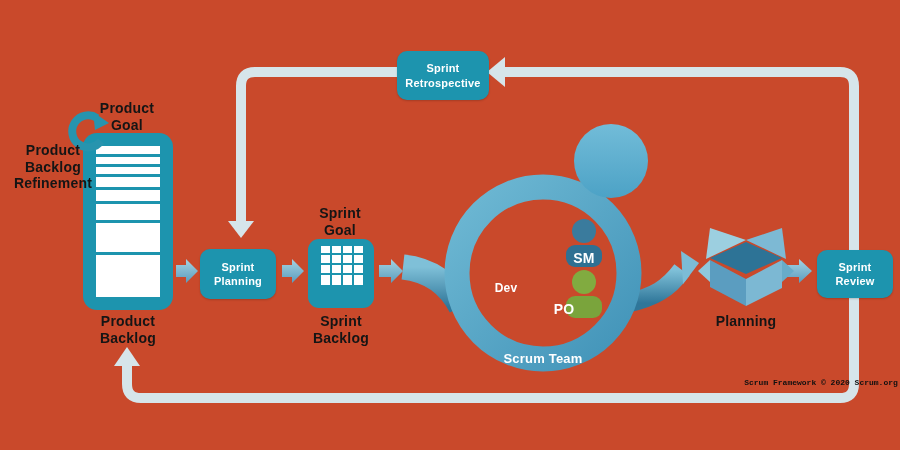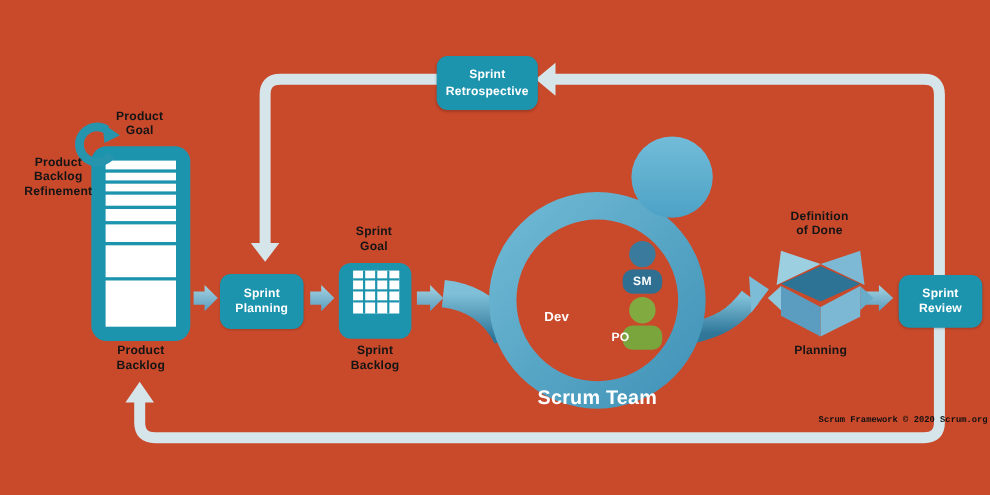--- a/index.html
+++ b/index.html
@@ -5,21 +5,21 @@
 <style>
   html,body{margin:0;padding:0;background:#fff;}
   #stage{
     position:relative; width:900px; height:450px; overflow:hidden;
     background:#c9492b;
     font-family:"Liberation Sans", sans-serif;
   }
   #arrows{position:absolute;left:0;top:0;}
   .lbl{
     position:absolute; color:#151515;
-    font-weight:bold; font-size:11px; line-height:1.18;
+    font-weight:bold; font-size:14px; line-height:1.18;
     text-align:center; white-space:pre-line; letter-spacing:.2px;
   }
   .wlbl{color:#ffffff;}
   .box{
     position:absolute; background:#1d94ae; border-radius:10px;
     color:#fff; display:flex; align-items:center; justify-content:center;
     font-weight:bold; font-size:11px; line-height:1.3; text-align:center;
     white-space:pre-line; letter-spacing:.2px;
     box-shadow:0 1px 2px rgba(0,0,0,.18);
   }
@@ -137,24 +137,22 @@
 Goal</div>
   <div class="lbl" style="left:-2px;top:142px;width:110px;">Product
 Backlog
 Refinement</div>
   <div class="lbl" style="left:73px;top:313px;width:110px;">Product
 Backlog</div>
   <div class="lbl" style="left:285px;top:205px;width:110px;">Sprint
 Goal</div>
   <div class="lbl" style="left:286px;top:313px;width:110px;">Sprint
 Backlog</div>
-  <div class="lbl" style="left:690px;top:191px;width:110px;">Definition
-of Done</div>
   <div class="lbl" style="left:691px;top:313px;width:110px;">Planning</div>
 
   <div class="lbl wlbl" style="left:476px;top:249px;width:60px;font-size:12px;margin-top:32px;">Dev</div>
   <div class="lbl wlbl" style="left:564px;top:250px;width:40px;">SM</div>
   <div class="lbl wlbl" style="left:544px;top:301px;width:40px;">PO</div>
-  <div class="lbl wlbl" style="left:478px;top:351px;width:130px;font-size:18px;text-align:center;">Scrum Team</div>
+  <div class="lbl wlbl" style="left:478px;top:351px;width:130px;font-size:13px;text-align:center;">Scrum Team</div>
 
   <div class="lbl tiny" style="left:736px;top:378px;width:170px;font-family:Liberation Mono, monospace;">Scrum Framework © 2020 Scrum.org</div>
 
 </div>
 
 </body></html>

